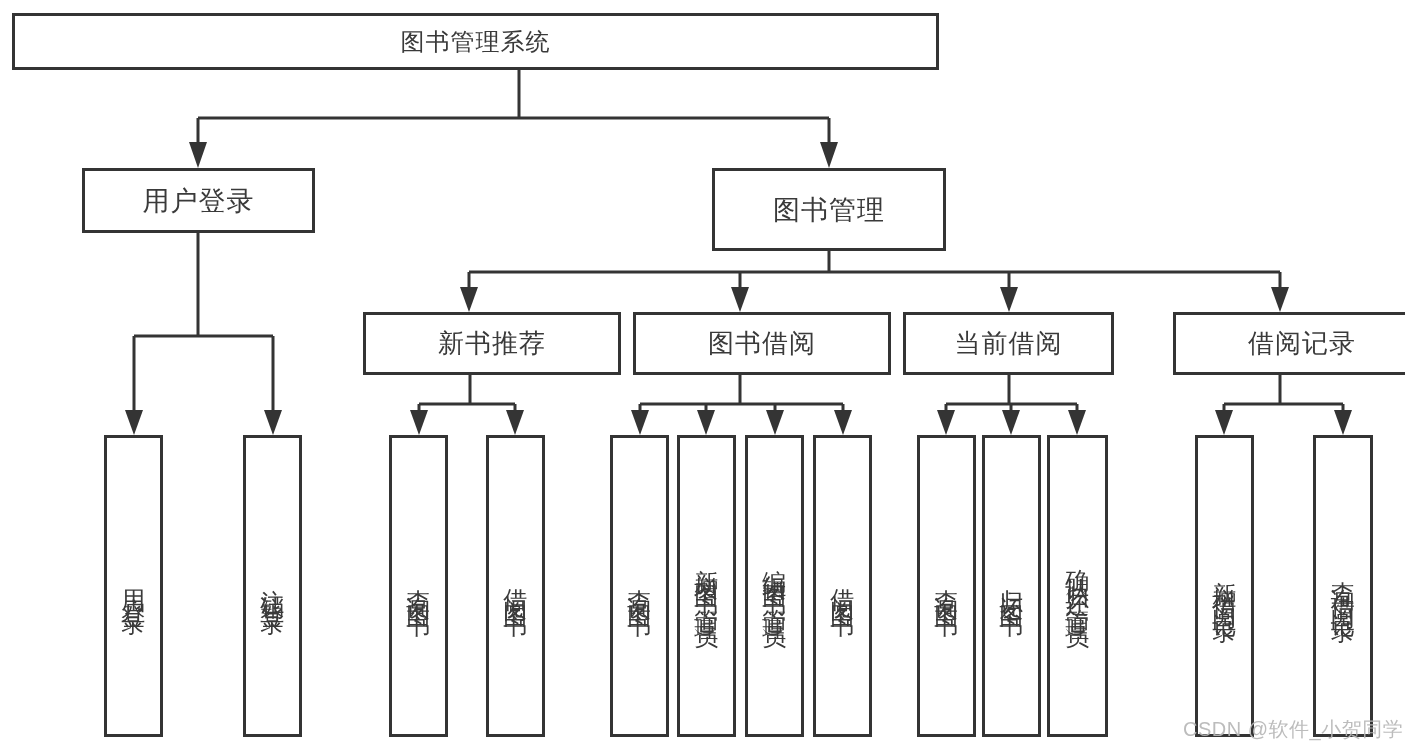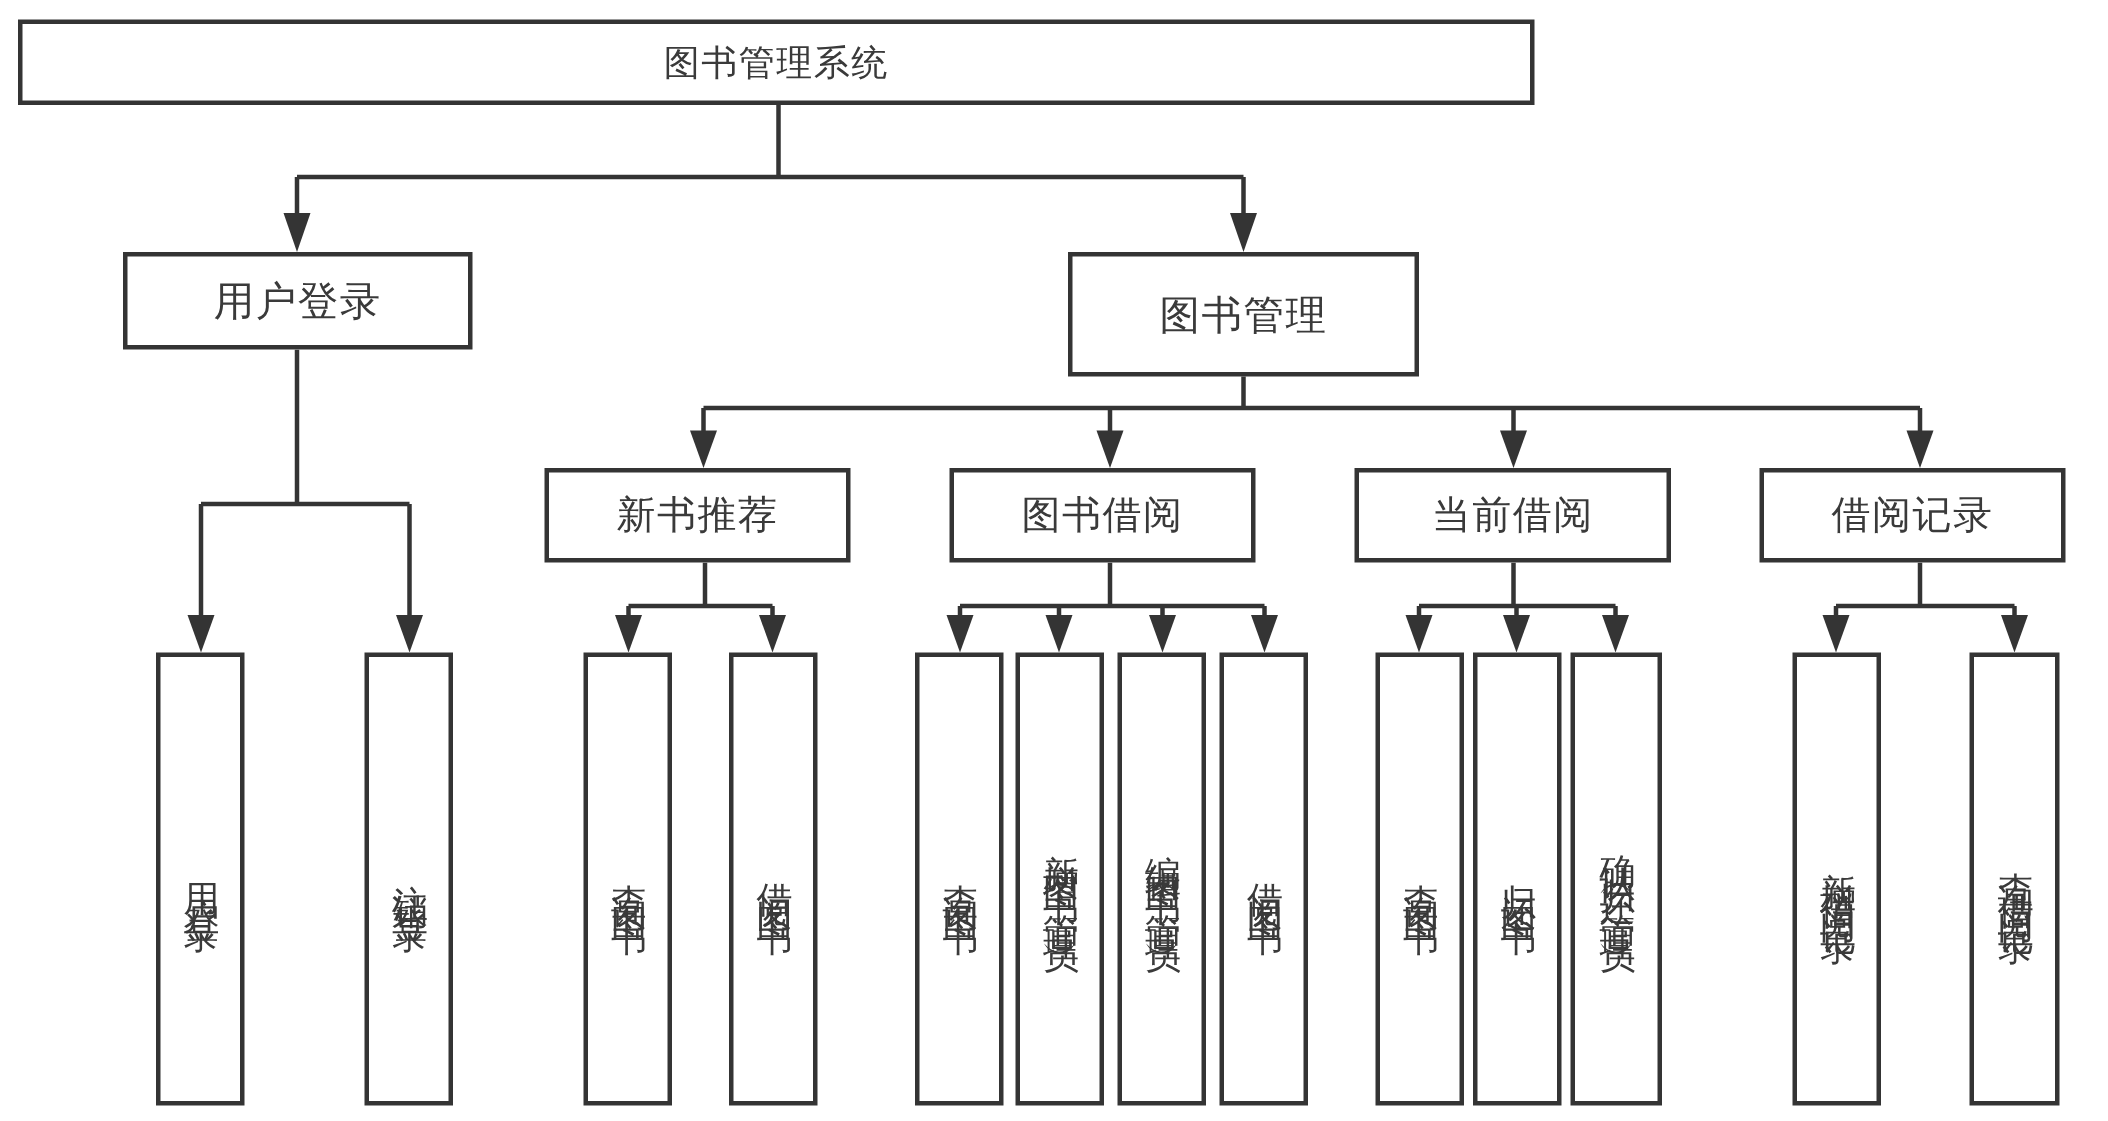--- a/index.html
+++ b/index.html
@@ -25,24 +25,24 @@
     position: absolute;
     box-sizing: border-box;
     background: #ffffff;
     border: 3px solid #343434;
     display: flex;
     align-items: center;
     justify-content: center;
     color: #3a3a3a;
   }
   .hlabel { letter-spacing: 1px; white-space: nowrap; }
-  #root-box  { left: 12px;  top: 13px;  width: 1011px; height: 57px; font-size: 24px; }
+  #root-box  { left: 12px;  top: 13px;  width: 927px; height: 57px; font-size: 24px; }
   #n-user    { left: 82px;  top: 168px; width: 233px;  height: 65px; font-size: 27px; }
   #n-mgmt    { left: 712px; top: 168px; width: 234px;  height: 83px; font-size: 27px; }
-  .group     { top: 312px; width: 204px; height: 63px; font-size: 26px; }
+  .group     { top: 312px; width: 258px; height: 63px; font-size: 26px; }
   #g-newbook { left: 363px; }
   #g-borrow  { left: 633px; }
   #g-current { left: 903px; width: 211px; }
   #g-record  { left: 1173px; }
   .leaf { top: 435px; width: 59px; height: 302px; font-size: 24px; }
   .vtext {
     writing-mode: vertical-rl;
     text-orientation: mixed;
     letter-spacing: 8px;
     line-height: 1.15;
@@ -190,14 +190,15 @@
     <span class="vtext">确认归还（管理员）</span>
   </div>
 
   <div class="node leaf" id="l-12">
     <span class="vtext">新增借阅记录</span>
   </div>
   <div class="node leaf" id="l-13">
     <span class="vtext">查询借阅记录</span>
   </div>
 
+  <div id="watermark">CSDN @软件_小贺同学</div>
 
 </div>
 
 </body></html>

